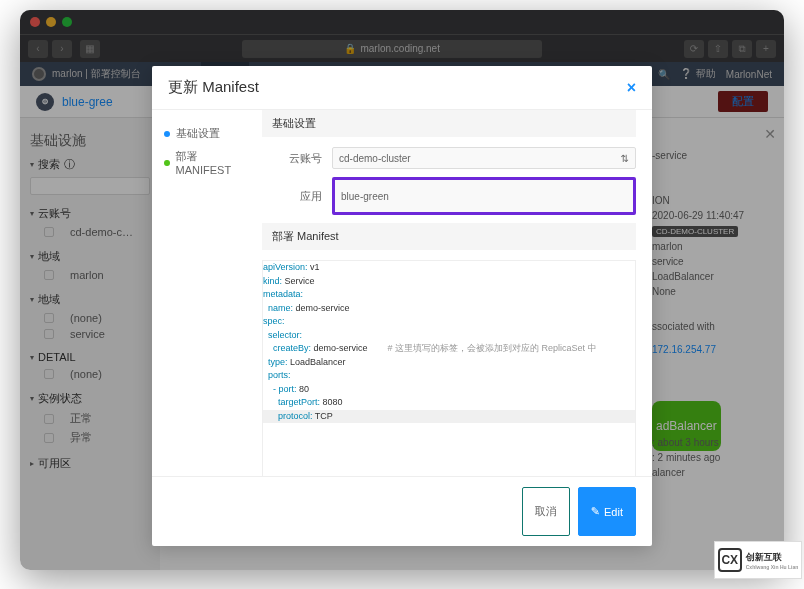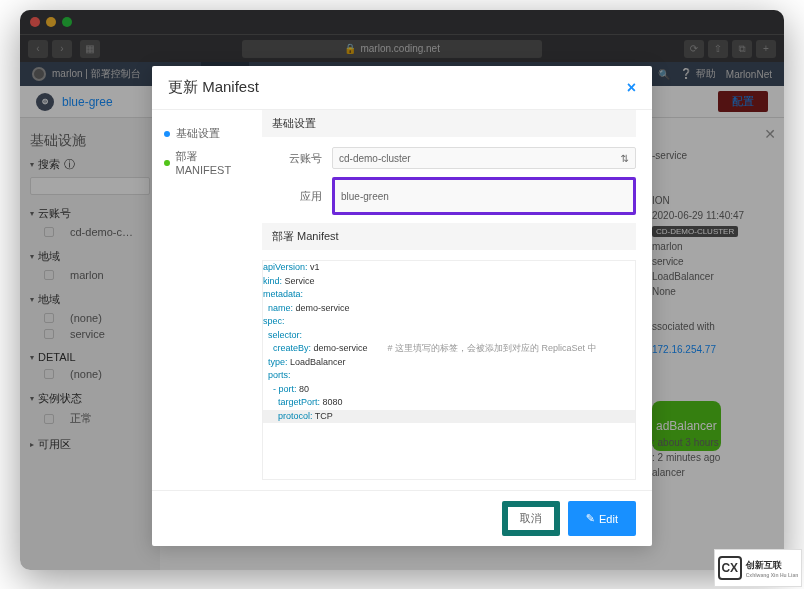--- a/index.html
+++ b/index.html
@@ -54,23 +54,23 @@
 .section-title{background:#f5f5f5;padding:6px 10px;font-size:11px;font-weight:500;color:#333;margin-bottom:10px}
 .form-row{display:flex;align-items:center;margin-bottom:8px;font-size:11px}
 .form-label{width:70px;text-align:right;padding-right:10px;color:#666}
 .form-select{flex:1;height:22px;border:1px solid #ddd;border-radius:2px;background:#f9f9f9;padding:0 6px;font-size:10px;color:#666;display:flex;align-items:center;justify-content:space-between}
 .form-input{flex:1;height:22px;border:3px solid #6d28d9;border-radius:2px;background:#f9f9f9;padding:16px 6px;font-size:10px;color:#666}
 .yaml{background:#fff;border:1px solid #eee;font-family:Menlo,monospace;font-size:9px;line-height:1.5;white-space:pre;overflow:auto;color:#333;min-height:220px}
 .yaml .key{color:#0086b3}
 .yaml .comment{color:#999}
 .yaml-line-hl{background:#f0f0f0;display:block;width:100%}
 .modal-footer{padding:10px 16px;border-top:1px solid #eee;display:flex;justify-content:flex-end;gap:8px}
-.btn{padding:4px 12px;font-size:11px;border-radius:2px;cursor:pointer;border:6px solid #0f766e;background:#fff;color:#666}
+.btn{padding:16px 12px;font-size:11px;border-radius:2px;cursor:pointer;border:1px solid #0f766e;background:#fff;color:#666}
 .btn-primary{background:#1890ff;color:#fff;border-color:#1890ff;display:flex;align-items:center;gap:4px}
-.watermark{position:absolute;right:2px;bottom:2px;width:88px;height:38px;background:#fff;border:1px solid #ddd;display:flex;align-items:center;justify-content:center;font-size:9px;color:#333;font-weight:bold}
+.watermark{position:absolute;right:2px;bottom:10px;width:88px;height:38px;background:#fff;border:1px solid #ddd;display:flex;align-items:center;justify-content:center;font-size:9px;color:#333;font-weight:bold}
 .watermark .cx{width:24px;height:24px;border:2px solid #333;border-radius:4px;display:flex;align-items:center;justify-content:center;margin-right:4px;font-size:12px}
 </style>
 </head>
 <body>
 
 <div class="mac-window">
   <div class="titlebar">
     <div class="traffic tl-red"></div>
     <div class="traffic tl-yellow"></div>
     <div class="traffic tl-green"></div>
@@ -179,20 +179,24 @@
       </div>
 
       <div class="side-section">
         <div class="side-title">
             <span class="caret">▾</span>
             <span>实例状态</span>
           </div>
         <div class="side-item">
             <span class="chk"></span>
             <span>正常</span>
+          </div>
+        <div class="side-item">
+            <span class="chk"></span>
+            <span>异常</span>
           </div>
       </div>
 
       <div class="side-section">
         <div class="side-title">
             <span class="caret">▸</span>
             <span>可用区</span>
           </div>
       </div>
     </div>

